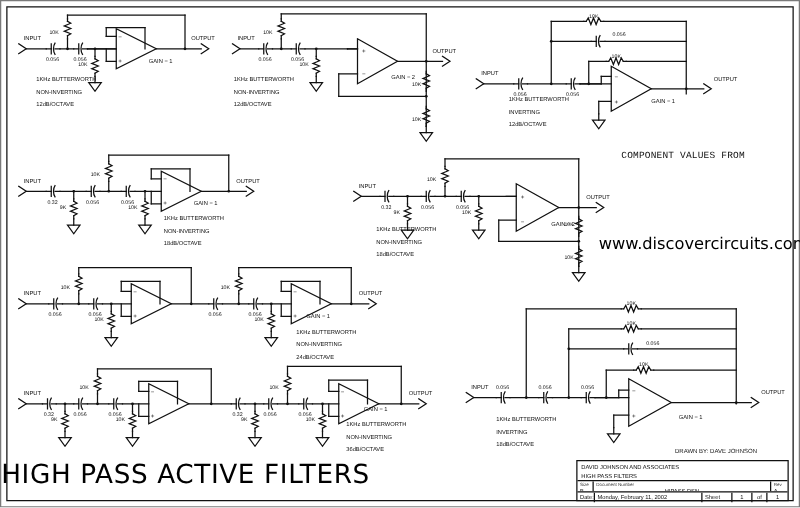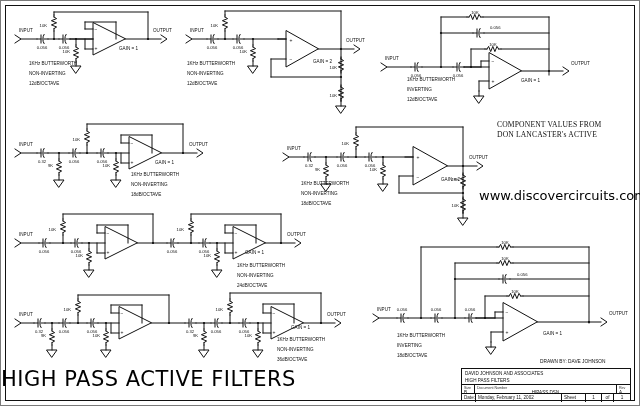--- a/index.html
+++ b/index.html
@@ -8,21 +8,21 @@
   #sheet{position:relative;width:640px;height:406px;background:#ffffff;
          border:1px solid #7a7a7a;box-sizing:border-box;}
   #frame{position:absolute;left:4px;top:4px;right:4px;bottom:4px;
          border:1px solid #111;box-sizing:border-box;}
   .svgwrap{position:absolute;left:0;top:0;width:640px;height:406px;}
   svg{display:block;}
   .ttl{position:absolute;left:0;width:640px;text-align:left;
        font-size:21px;letter-spacing:.5px;color:#000;
        font-family:"DejaVu Sans", sans-serif;}
   .note{position:absolute;color:#111;font-size:7.4px;line-height:9.6px;
-        font-family:Liberation Serif, serif;letter-spacing:.15px;}
+        font-family:Liberation Mono, monospace;letter-spacing:.15px;}
   .web{position:absolute;color:#000;font-size:13px;line-height:17px;
        text-align:center;font-family:"DejaVu Sans", sans-serif;}
   .tb{position:absolute;border:1px solid #111;box-sizing:border-box;
       font-size:4.6px;color:#111;}
   .tbrow{border-bottom:1px solid #111;box-sizing:border-box;
          padding:1px 3px;white-space:nowrap;overflow:hidden;}
   .tbrow:last-child{border-bottom:none;}
   .tbflex{display:flex;}
   .tbcell{border-right:1px solid #111;box-sizing:border-box;
           padding:1px 2px;overflow:hidden;white-space:nowrap;}
@@ -546,21 +546,20 @@
           <text x="506" y="313" font-size="5" text-anchor="middle" fill="#111">−</text>
           <text x="506" y="333" font-size="5" text-anchor="middle" fill="#111">+</text>
         </g>
   </svg>
   </div>
 
   <div class="ttl" style="top:366px;">HIGH PASS ACTIVE FILTERS</div>
 
   <div class="note" style="left:496px;top:119px;width:140px;font-size:7.6px;line-height:10px;">
     <div>COMPONENT VALUES FROM</div>
-    <div>DON LANCASTER's ACTIVE</div>
   </div>
 
   <div class="web" style="left:478px;top:186px;width:160px;">
     <div>www.discovercircuits.com</div>
   </div>
 
   <div class="drawn" style="left:539px;top:358px;">DRAWN BY:  DAVE JOHNSON</div>
 
   <div class="tb" style="left:460px;top:367px;width:170px;height:33px;">
     <div class="tbrow" style="height:8px;border-bottom:none;padding-top:1.5px;">DAVID JOHNSON AND ASSOCIATES</div>

